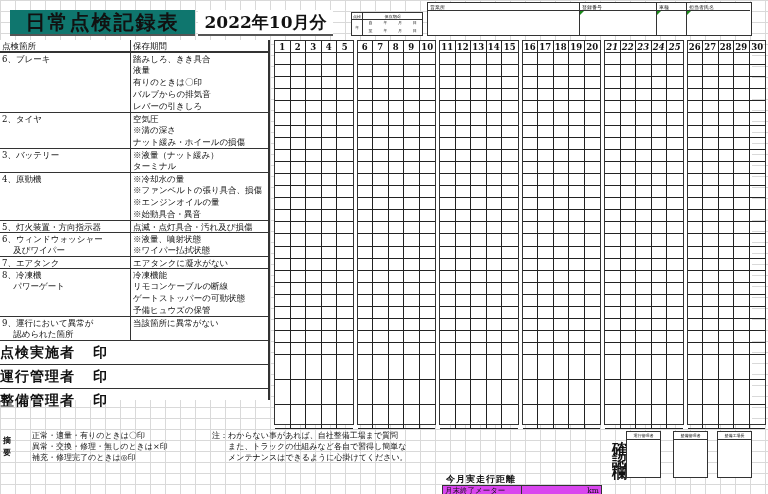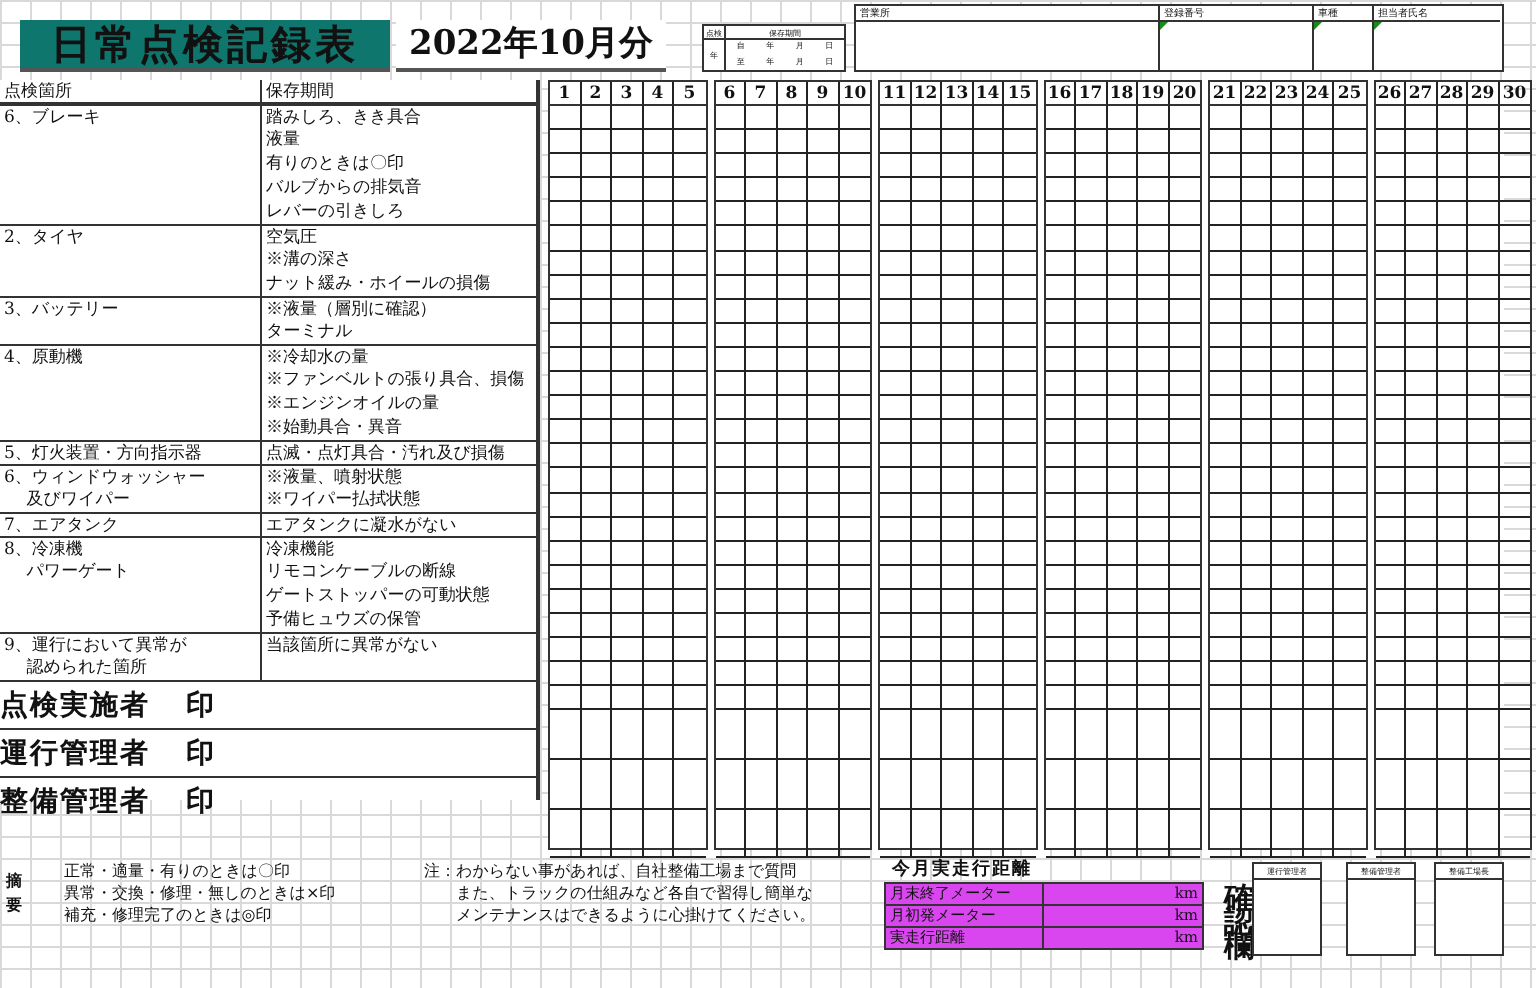--- a/index.html
+++ b/index.html
@@ -66,21 +66,21 @@
   .grid-block .hcell { font-size: 8.5px; font-weight: bold; text-align: center; line-height: 12px; border-right: 1px solid #222; border-bottom: 1.5px solid #333; }
   .grid-block .cell { border-right: 1px solid #222; border-bottom: 1px solid #222; }
   .grid-block .cell.last-col, .grid-block .hcell.last-col { border-right: none; }
 
   .notes { left: 0; top: 428px; width: 440px; height: 40px; font-size: 8px; }
   .notes .label { position: absolute; left: 3px; top: 6px; width: 10px; line-height: 12px; font-weight: bold; }
   .notes .line { position: absolute; left: 32px; line-height: 11px; white-space: nowrap; }
   .notes .note { position: absolute; left: 212px; line-height: 11px; white-space: nowrap; }
 
   .dist { left: 442px; top: 430px; width: 160px; height: 48px; font-size: 7.5px; }
-  .dist .dtitle { font-size: 9px; font-weight: bold; letter-spacing: 1px; height: 11px; line-height: 11px; padding-left: 4px; }
+  .dist .dtitle { font-size: 9px; font-weight: bold; letter-spacing: 1px; height: 11px; line-height: 11px; padding-left: 4px; margin-top: 44px; }
   .dist table { border-collapse: collapse; width: 160px; margin-left: 0; }
   .dist td { border: 1px solid #333; height: 11px; line-height: 10px; padding: 0 2px; background: #d946ef; }
   .dist td.unit { text-align: right; width: 80px; }
   .confirm-label { left: 612px; top: 443px; width: 14px; font-size: 15px; font-weight: bold; line-height: 12px; text-align: center; }
   .sig-box { top: 431px; width: 35px; height: 47px; background: #fff; border: 1px solid #333; font-size: 4px; }
   .sig-box .sh { height: 8px; border-bottom: 1px solid #333; text-align: center; line-height: 8px; }
 </style>
 </head>
 <body>
 
@@ -162,21 +162,21 @@
       <div class="lt-row">
         <div class="place"></div>
         <div class="content">※溝の深さ</div>
       </div>
       <div class="lt-row">
         <div class="place"></div>
         <div class="content">ナット緩み・ホイールの損傷</div>
       </div>
       <div class="lt-row group-start">
         <div class="place">3、バッテリー</div>
-        <div class="content">※液量（層別に確認）</div>
+        <div class="content">※液量（ナット緩み）</div>
       </div>
       <div class="lt-row">
         <div class="place"></div>
         <div class="content">ターミナル</div>
       </div>
       <div class="lt-row group-start">
         <div class="place">4、原動機</div>
         <div class="content">※冷却水の量</div>
       </div>
       <div class="lt-row">
@@ -830,21 +830,21 @@
       <div class="cell"></div>
       <div class="cell"></div>
       <div class="cell"></div>
       <div class="cell last-col"></div>
       <div class="cell"></div>
       <div class="cell"></div>
       <div class="cell"></div>
       <div class="cell"></div>
       <div class="cell last-col"></div>
     </div>
-    <div class="grid-block" style="grid-template-columns: repeat(5, 15.5px); grid-template-rows: 12px repeat(25, 12.1px) repeat(3, 24.6px);">
+    <div class="grid-block" style="grid-template-columns: repeat(5, 15.5px); grid-template-rows: 12px repeat(25, 12.1px) repeat(3, 24.6px); font-style: italic;">
       <div class="hcell">21</div>
       <div class="hcell">22</div>
       <div class="hcell">23</div>
       <div class="hcell">24</div>
       <div class="hcell last-col">25</div>
       <div class="cell"></div>
       <div class="cell"></div>
       <div class="cell"></div>
       <div class="cell"></div>
       <div class="cell last-col"></div>

